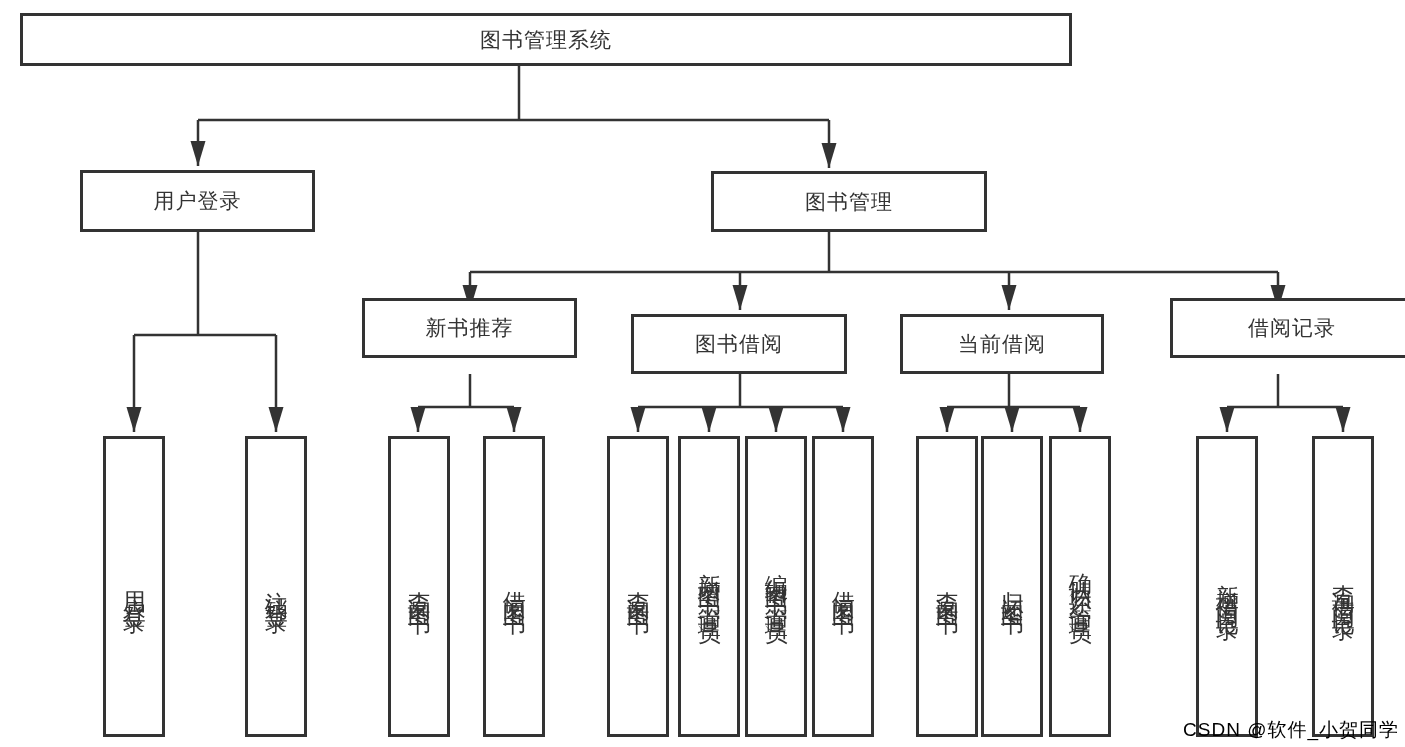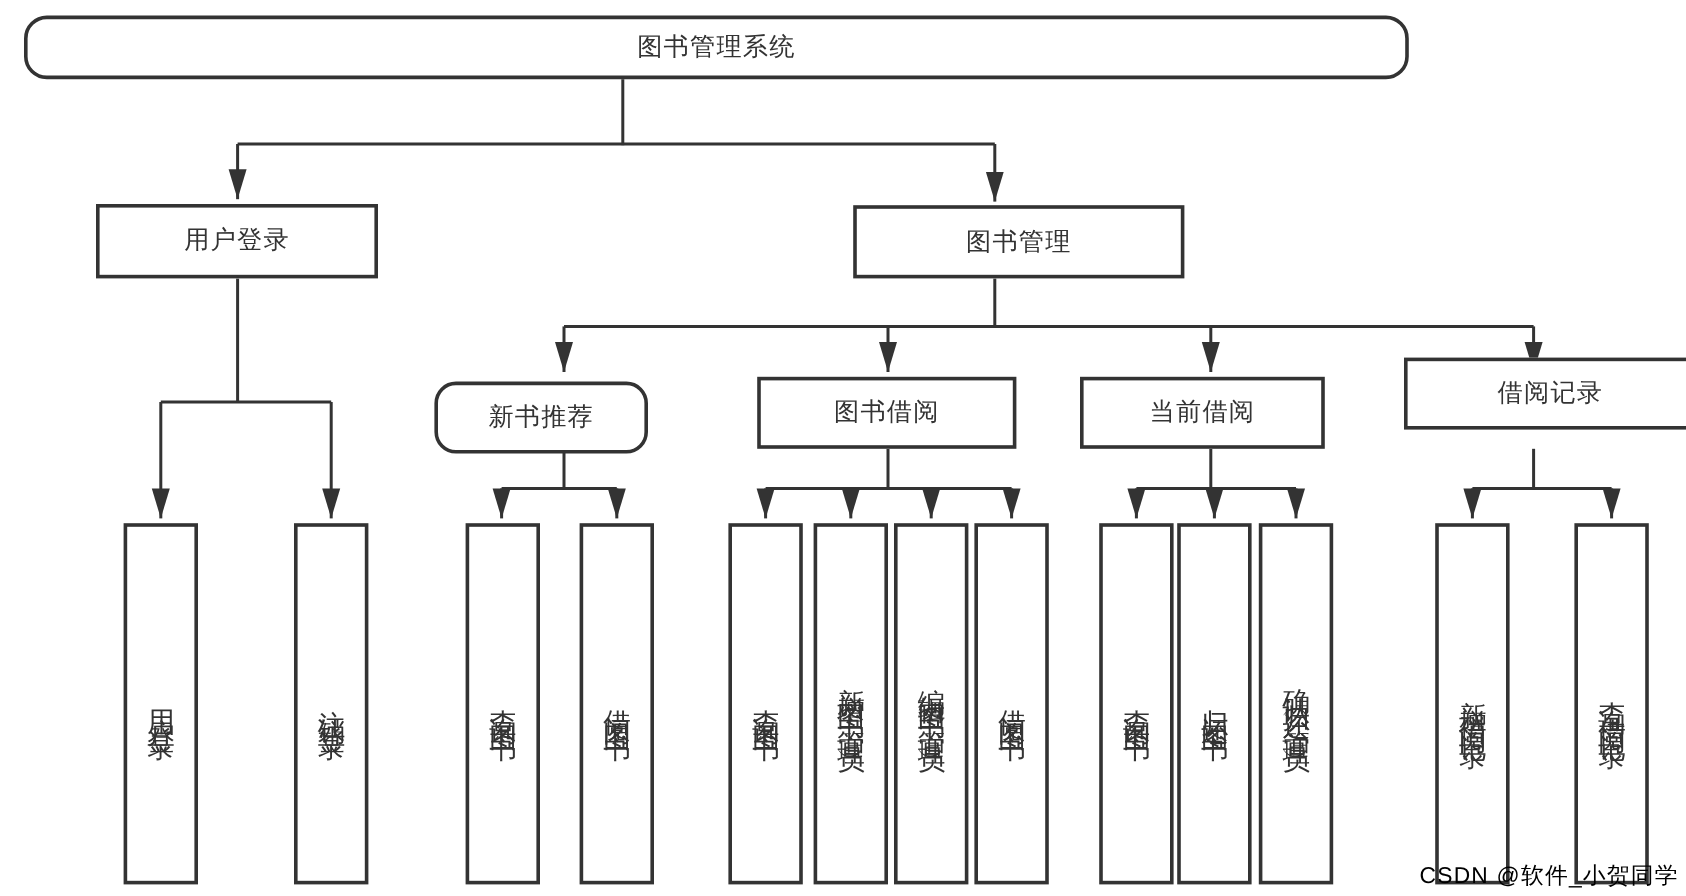--- a/index.html
+++ b/index.html
@@ -73,26 +73,26 @@
       <path d="M1012,407 V432" marker-end="url(#arrow)"></path>
       <path d="M1080,407 V432" marker-end="url(#arrow)"></path>
 
       <path d="M1278,374 V407"></path>
       <path d="M1227,407 H1343"></path>
       <path d="M1227,407 V432" marker-end="url(#arrow)"></path>
       <path d="M1343,407 V432" marker-end="url(#arrow)"></path>
     </g>
   </svg>
 
-  <div class="box" style="left:20px;top:13px;width:1154px;height:53px;border-radius:19px;">图书管理系统</div>
+  <div class="box" style="left:20px;top:13px;width:1052px;height:53px;">图书管理系统</div>
 
   <div class="box" style="left:80px;top:170px;width:235px;height:62px;">用户登录</div>
   <div class="box" style="left:711px;top:171px;width:276px;height:61px;">图书管理</div>
 
-  <div class="box" style="left:362px;top:318px;width:178px;height:60px;border-radius:18px;">新书推荐</div>
+  <div class="box" style="left:362px;top:298px;width:215px;height:60px;">新书推荐</div>
   <div class="box" style="left:631px;top:314px;width:216px;height:60px;">图书借阅</div>
   <div class="box" style="left:900px;top:314px;width:204px;height:60px;">当前借阅</div>
   <div class="box" style="left:1170px;top:298px;width:244px;height:60px;text-align:center;">借阅记录</div>
 
   <div class="box leaf" style="left:103px;">
     <span class="vtxt">用户登录</span>
     </div>
   <div class="box leaf" style="left:245px;">
     <span class="vtxt">注销登录</span>
     </div>

